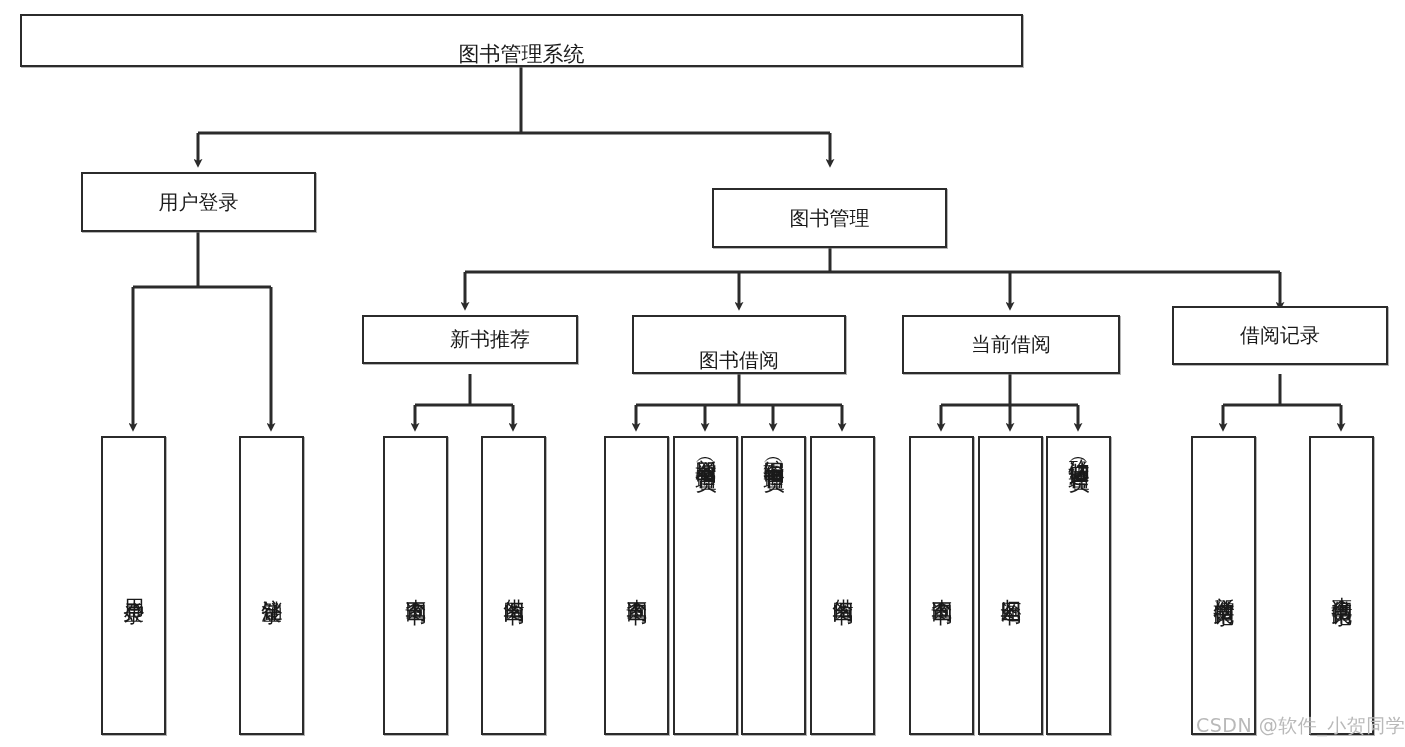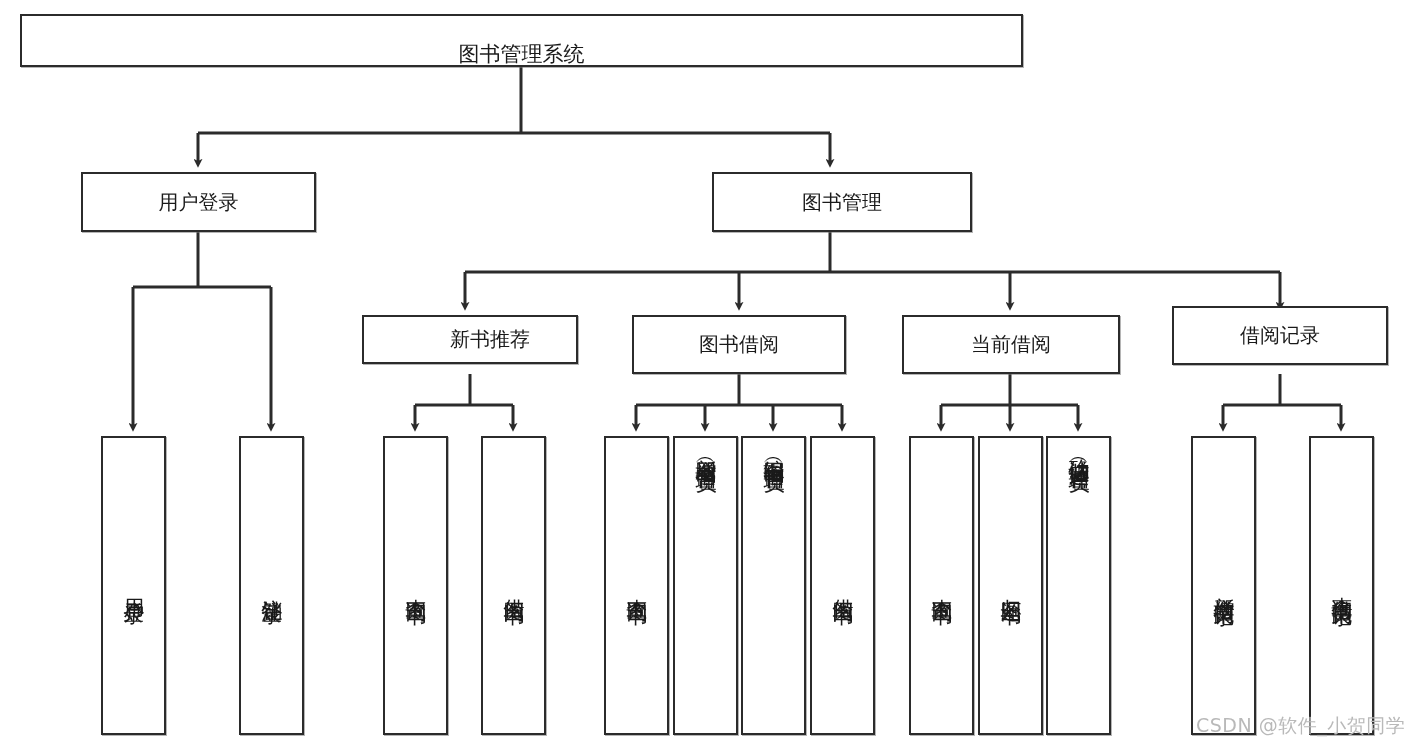--- a/index.html
+++ b/index.html
@@ -125,29 +125,29 @@
   </svg>
 
   <div class="node-box node-root" style="left:20px; top:14px; width:1003px; height:53px;">
     <span class="node-label">图书管理系统</span>
   </div>
 
   <div class="node-box node-l2" style="left:81px; top:172px; width:235px; height:60px;">
     <span class="node-label">用户登录</span>
   </div>
 
-  <div class="node-box node-l2" style="left:712px; top:172px; width:260px; height:60px;">
+  <div class="node-box node-l2" style="left:712px; top:188px; width:235px; height:60px;">
     <span class="node-label">图书管理</span>
   </div>
 
   <div class="node-box node-l3" style="left:362px; top:315px; width:216px; height:49px;padding-left:40px;">
     <span class="node-label">新书推荐</span>
   </div>
 
-  <div class="node-box node-l3" style="left:632px; top:315px; width:214px; height:59px;">
+  <div class="node-box node-l3" style="left:632px; top:315px; width:214px; height:59px;align-items:flex-end;">
     <span class="node-label">图书借阅</span>
   </div>
 
   <div class="node-box node-l3" style="left:902px; top:315px; width:218px; height:59px;">
     <span class="node-label">当前借阅</span>
   </div>
 
   <div class="node-box node-l3" style="left:1172px; top:306px; width:216px; height:59px;">
     <span class="node-label">借阅记录</span>
   </div>

